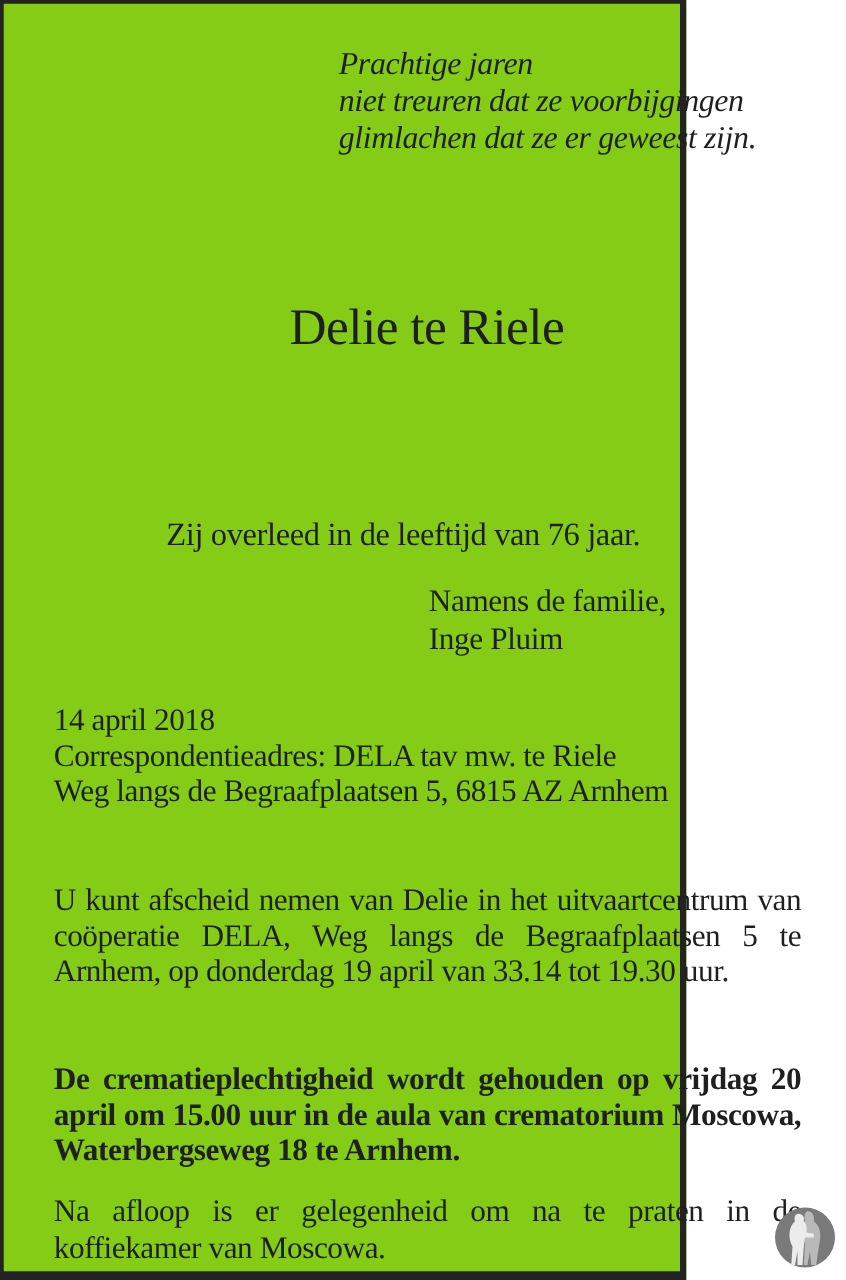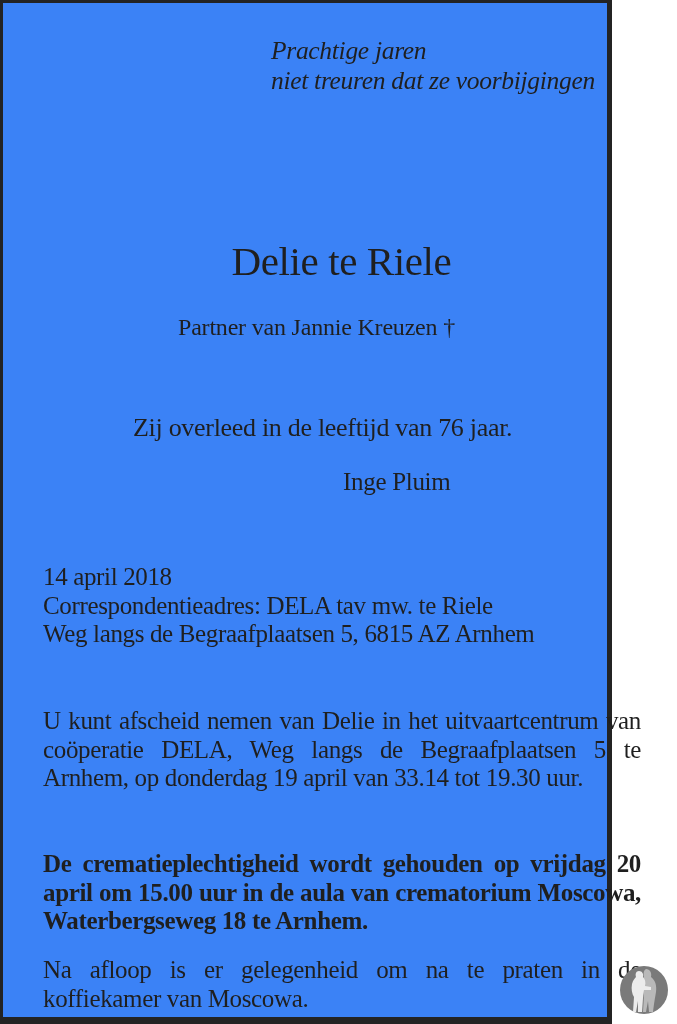--- a/index.html
+++ b/index.html
@@ -12,27 +12,27 @@
       height: 1024px;
       position: relative;
       overflow: hidden;
       font-family: "Liberation Serif", "DejaVu Serif", serif;
       color: #1f1f1f;
     }
     .frame {
       position: absolute;
       left: 0;
       top: 0;
-      width: 612px;
+      width: 549px;
       height: 1024px;
       box-sizing: border-box;
       border-style: solid;
       border-color: #232323;
       border-width: 3px 5px 7px 3px;
-      background: #3b82f6;
+      background: #84cc16;
       padding-left: 24px;
     }
     .abs {
       position: absolute;
       white-space: nowrap;
       margin: 0;
     }
     .poem {
       position: absolute;
       left: 268px;
@@ -117,30 +117,31 @@
     }
   </style>
 </head>
 <body>
 
 <div class="frame">
 
   <div class="poem">
     <div>Prachtige jaren</div>
     <div>niet treuren dat ze voorbijgingen</div>
+    <div>glimlachen dat ze er geweest zijn.</div>
   </div>
 
 
   <h1 class="abs name" style="font-weight:normal;">Delie te Riele</h1>
 
-  <p class="abs partner">Partner van Jannie Kreuzen †</p>
 
   <p class="abs age">Zij overleed in de leeftijd van 76 jaar.</p>
 
   <div class="signoff">
+    <div>Namens de familie,</div>
     <div>Inge Pluim</div>
   </div>
 
   <div class="details">
     <div class="line">14 april 2018</div>
     <div class="line">Correspondentieadres: DELA tav mw. te Riele</div>
     <div class="line">Weg langs de Begraafplaatsen 5, 6815 AZ Arnhem</div>
   </div>
 
   <p class="para p1">U kunt afscheid nemen van Delie in het uitvaartcentrum van coöperatie DELA, Weg langs de Begraafplaatsen 5 te Arnhem, op donderdag 19 april van 33.14 tot 19.30 uur.</p>

